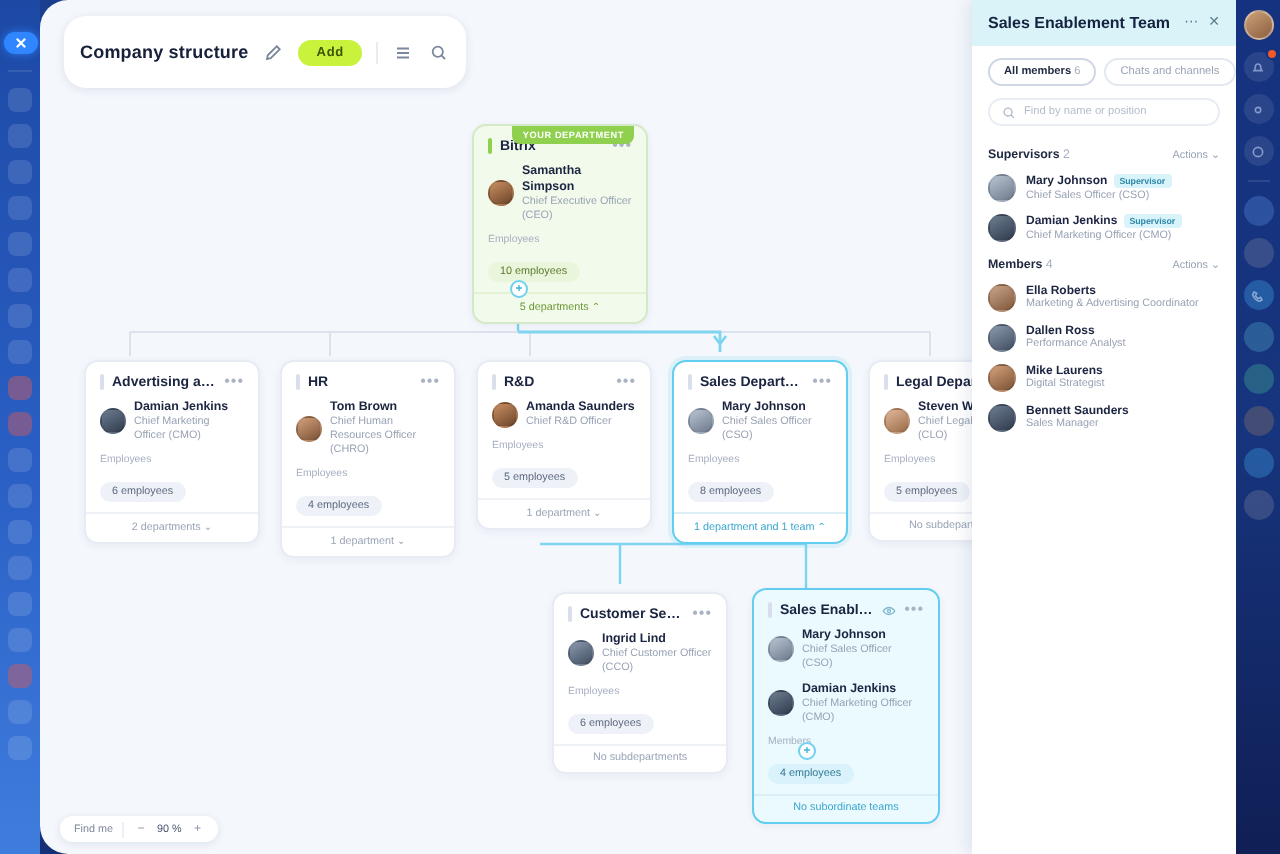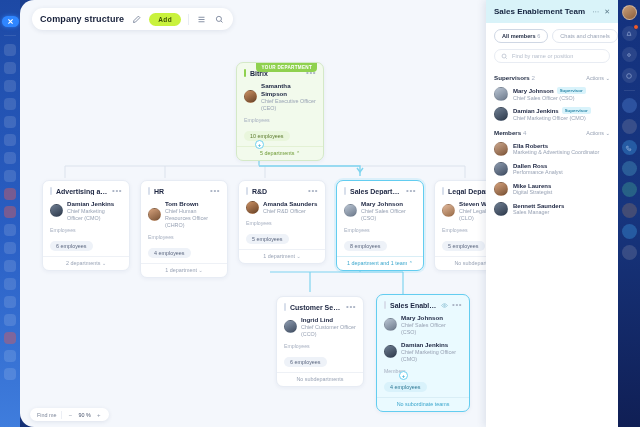--- a/index.html
+++ b/index.html
@@ -72,21 +72,21 @@
   .canvas {
     position: absolute; left: 20px; top: 0; right: 22px; bottom: 0;
     background: #f4f7fc;
     border-top-left-radius: 14px; border-bottom-left-radius: 14px;
     overflow: hidden;
   }
 
   
   .toolbar {
     position: absolute; left: 12px; top: 8px;
-    height: 22px; padding: 0 8px;
+    height: 36px; padding: 0 8px;
     background: #fff; border-radius: 11px;
     display: flex; align-items: center; gap: 7px;
     box-shadow: 0 1px 5px rgba(25,45,90,.10);
   }
   .tb-title { font-size: 9px; font-weight: 700; color: #17203a; letter-spacing: .1px; }
   .tb-icon { width: 11px; height: 11px; display:flex; align-items:center; justify-content:center; color:#7c879c; cursor: pointer; }
   .tb-icon svg { width: 9px; height: 9px; }
   .tb-add {
     height: 13px; padding: 0 9px; border-radius: 7px;
     background: #c9f23d; color: #3e5406; font-size: 6.5px; font-weight: 700;

